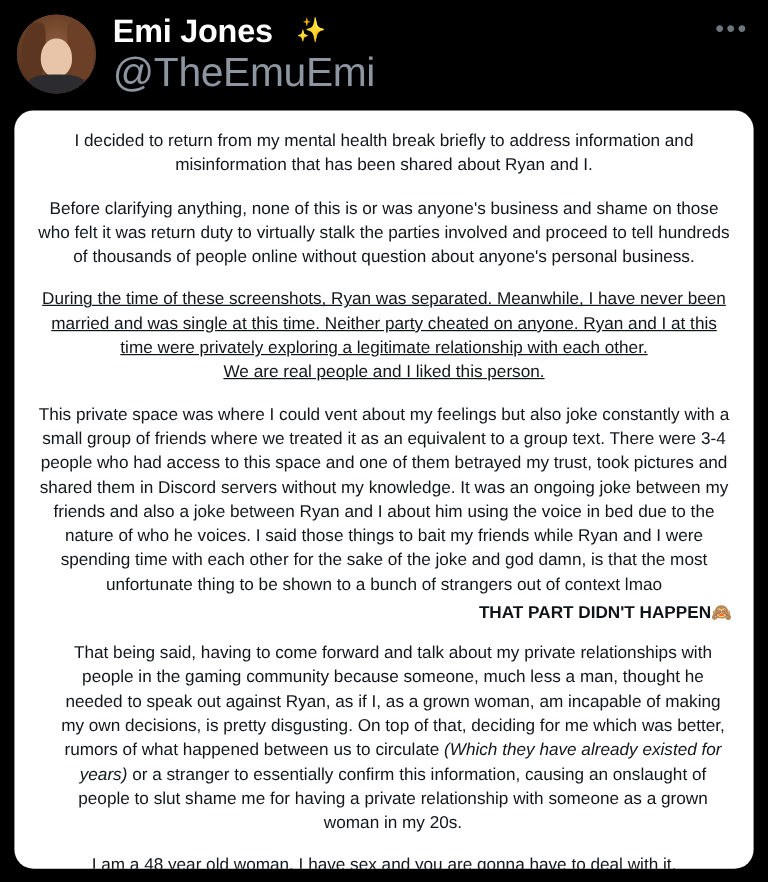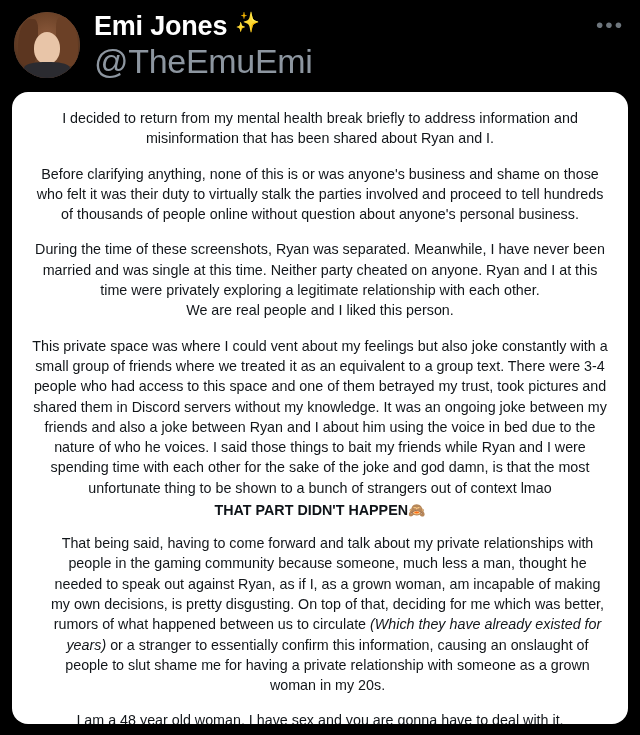--- a/index.html
+++ b/index.html
@@ -70,21 +70,22 @@
     border-radius: 40% 40% 0 0;
     background: #2b2b30;
   }
   .names {
     margin-left: 14px;
     padding-top: 2px;
     line-height: 1.05;
   }
   .display-name-row {
     display: flex;
-    gap: 8px;
+    align-items: center;
+    gap: 20px;
   }
   .display-name {
     color: #ffffff;
     font-size: 27px;
     font-weight: bold;
     letter-spacing: -0.2px;
   }
   .sparkle-icon {
     font-size: 20px;
     color: #ffffff;
@@ -117,21 +118,21 @@
   .para {
     font-size: 14.3px;
     line-height: 1.42;
     text-align: center;
     margin: 0 0 15px 0;
     color: #12161a;
   }
   .para:last-child { margin-bottom: 0; }
   .bold-line {
     font-weight: bold;
-    text-align: center;
+    text-align: right;
     font-size: 14.3px;
     margin-top: 2px;
   }
   .emoji { font-size: 14px; }
   .signature {
     text-align: right;
     font-size: 15.5px;
     margin-top: 12px;
     padding-right: 22px;
     color: #12161a;
@@ -157,22 +158,22 @@
         <span class="display-name">Emi Jones</span>
         <span class="sparkle-icon">✨</span>
       </div>
       <div class="handle">@TheEmuEmi</div>
     </div>
     <div class="more-icon">•••</div>
   </div>
 
   <div class="card">
     <p class="para">I decided to return from my mental health break briefly to address information and misinformation that has been shared about Ryan and I.</p>
-    <p class="para">Before clarifying anything, none of this is or was anyone's business and shame on those who felt it was their duty to virtually stalk the parties involved and proceed to tell hundreds of thousands of people online without question about anyone's personal business.</p>
-    <p class="para" style="white-space: pre-line;">During the time of these screenshots, Ryan was separated. Meanwhile, I have never been married and was single at this time. Neither party cheated on anyone. Ryan and I at this time were privately exploring a legitimate relationship with each other.
+    <p class="para">Before clarifying anything, none of this is or was anyone's business and shame on those who felt it was return duty to virtually stalk the parties involved and proceed to tell hundreds of thousands of people online without question about anyone's personal business.</p>
+    <p class="para" style="white-space: pre-line; text-decoration: underline;">During the time of these screenshots, Ryan was separated. Meanwhile, I have never been married and was single at this time. Neither party cheated on anyone. Ryan and I at this time were privately exploring a legitimate relationship with each other.
 We are real people and I liked this person.</p>
     <p class="para" style="margin-bottom:4px;">This private space was where I could vent about my feelings but also joke constantly with a small group of friends where we treated it as an equivalent to a group text. There were 3-4 people who had access to this space and one of them betrayed my trust, took pictures and shared them in Discord servers without my knowledge. It was an ongoing joke between my friends and also a joke between Ryan and I about him using the voice in bed due to the nature of who he voices. I said those things to bait my friends while Ryan and I were spending time with each other for the sake of the joke and god damn, is that the most unfortunate thing to be shown to a bunch of strangers out of context lmao</p>
     <p class="bold-line">
       <span>THAT PART DIDN'T HAPPEN</span><span class="emoji">🙈</span>
     </p>
     <p class="para" style="margin-top:15px;margin-left:15px;">
       <span>That being said, having to come forward and talk about my private relationships with people in the gaming community because someone, much less a man, thought he needed to speak out against Ryan, as if I, as a grown woman, am incapable of making my own decisions, is pretty disgusting. On top of that, deciding for me which was better, rumors of what happened between us to circulate </span><em>(Which they have already existed for years)</em><span> or a stranger to essentially confirm this information, causing an onslaught of people to slut shame me for having a private relationship with someone as a grown woman in my 20s.</span>
     </p>
     <p class="para" style="margin-bottom:0;">I am a 48 year old woman. I have sex and you are gonna have to deal with it.</p>
     <div class="signature">

